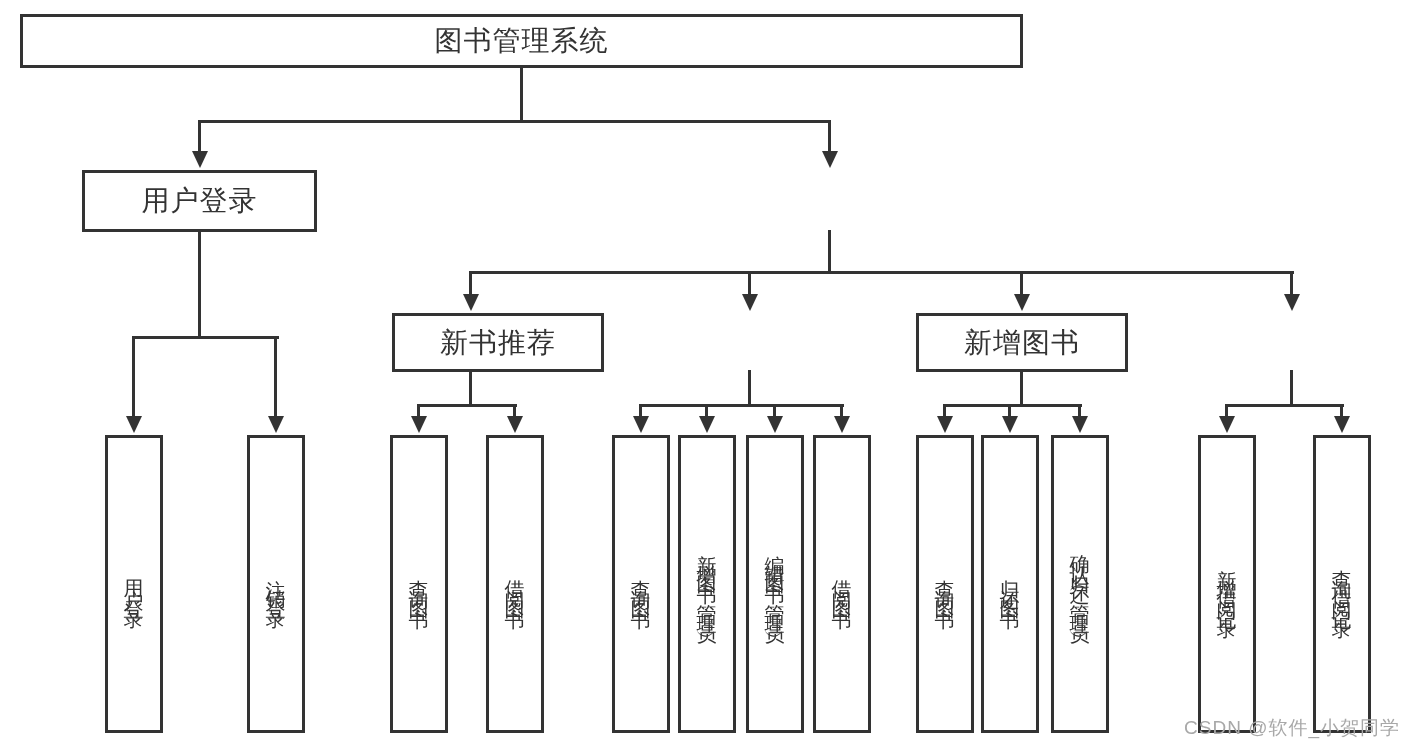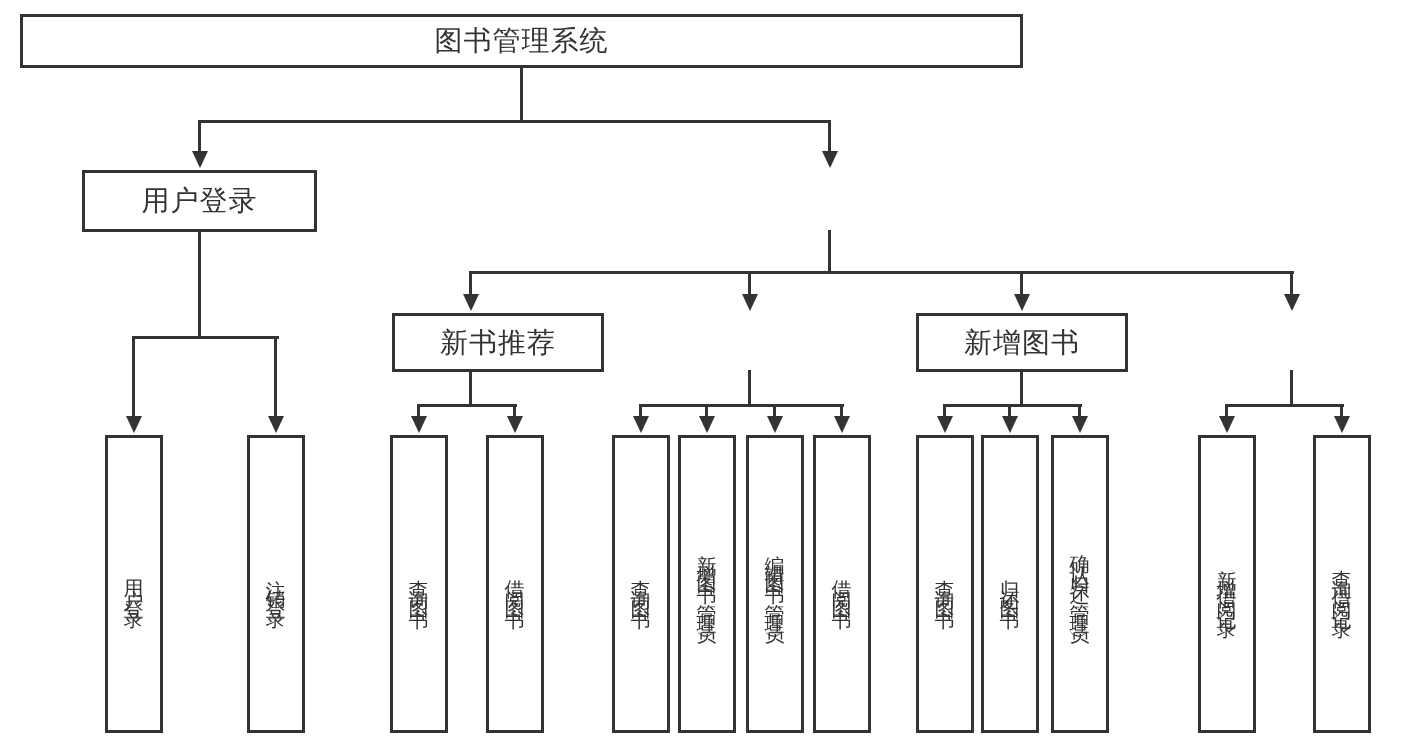--- a/index.html
+++ b/index.html
@@ -147,14 +147,15 @@
     <span>确认归还（管理员）</span>
   </div>
 
   <div class="leaf" style="left:1198px;top:435px;width:58px;height:298px;">
     <span>新增借阅记录</span>
   </div>
   <div class="leaf" style="left:1313px;top:435px;width:58px;height:298px;">
     <span>查询借阅记录</span>
   </div>
 
+  <div class="wm">CSDN @软件_小贺同学</div>
 
 </div>
 
 </body></html>

